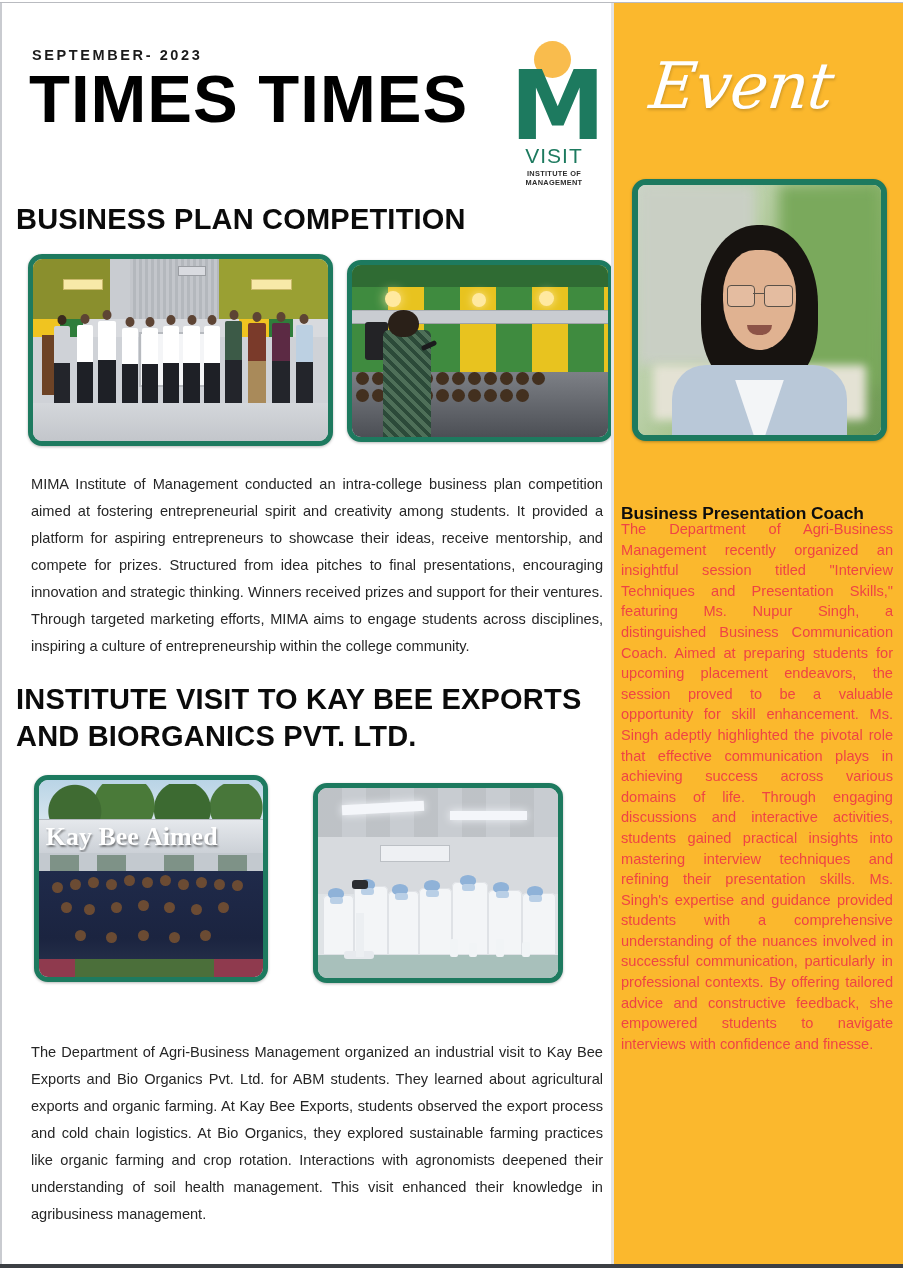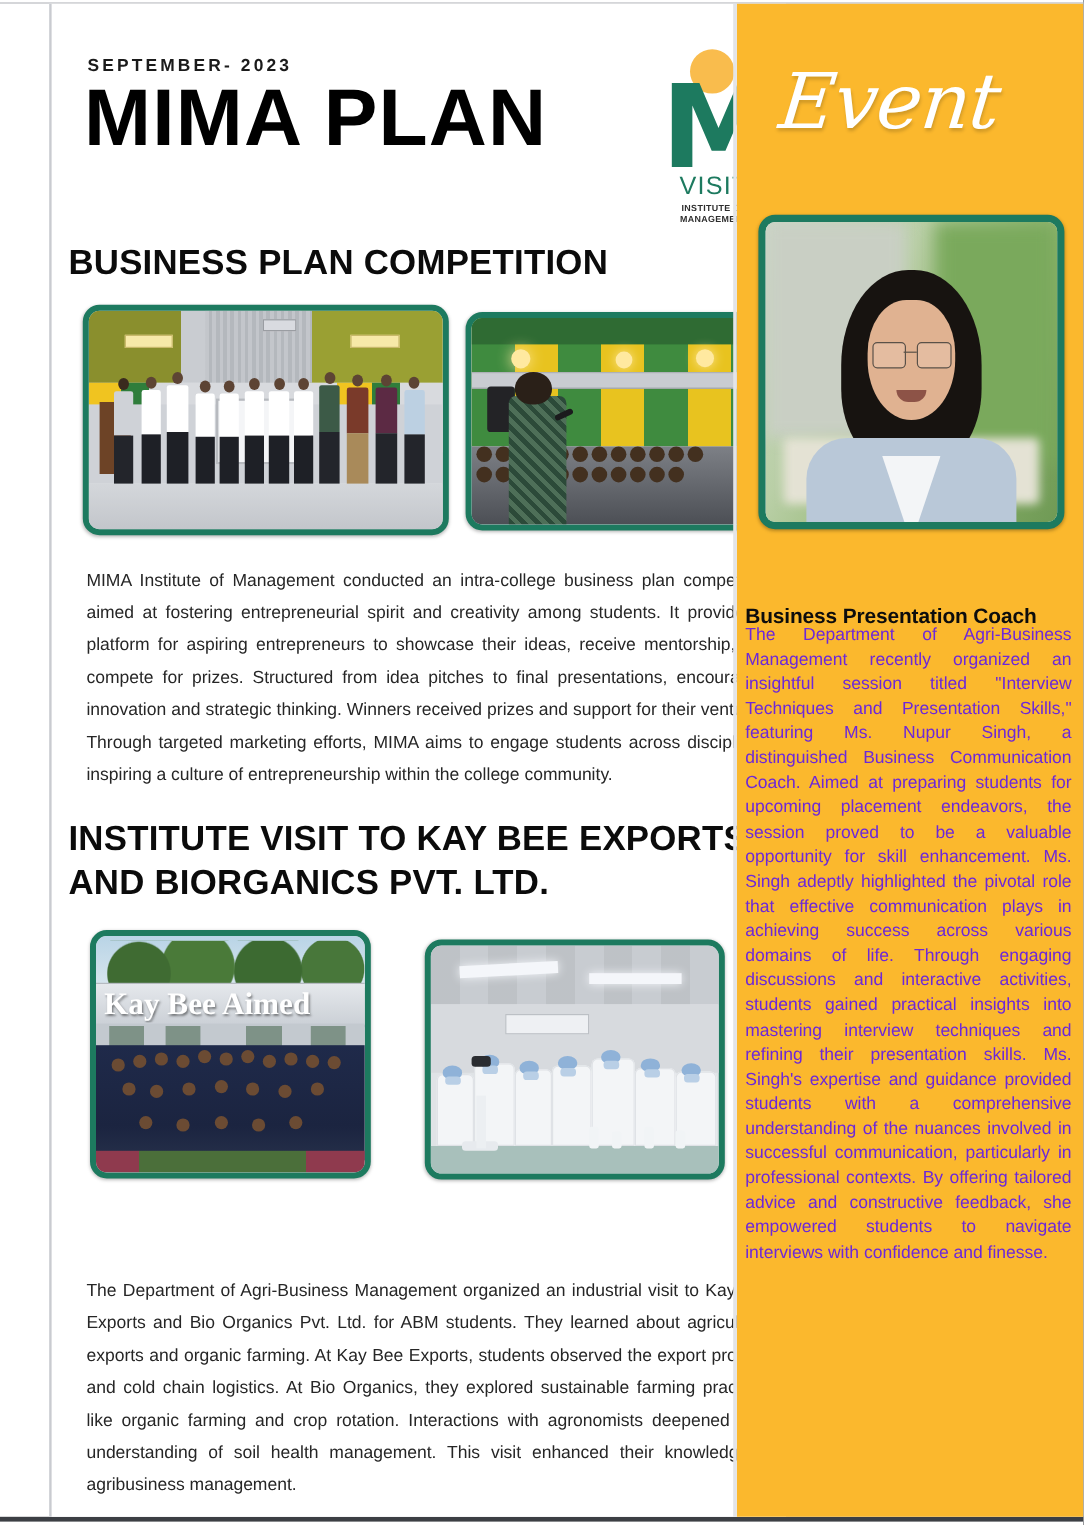--- a/index.html
+++ b/index.html
@@ -29,21 +29,20 @@
     overflow: hidden;
   }
   .left-col {
     position: absolute;
     left: 0; top: 0;
     width: 614px;
     height: 1262px;
     background: #ffffff;
     border-left: 2px solid #c9cbd0;
     box-sizing: border-box;
-    margin-left: 41px;
   }
   .right-col {
     position: absolute;
     left: 614px; top: 0;
     width: 289px;
     height: 1262px;
     background: #FBB82D;
     box-sizing: border-box;
   }
   .col-divider {
@@ -143,21 +142,21 @@
   
   .article-text {
     position: absolute;
     font-size: 14.6px;
     line-height: 27px;
     color: #262626;
     text-align: justify;
     text-justify: inter-word;
   }
   #article-bpc { left: 29px; top: 468px; width: 572px; }
-  #article-visit { left: 29px; top: 1060px; width: 572px; }
+  #article-visit { left: 29px; top: 1036px; width: 572px; }
 
   
   .photo {
     position: absolute;
     border: 5px solid #1D7A5F;
     border-radius: 14px;
     overflow: hidden;
     background: #dfe3e6;
     box-sizing: border-box;
     box-shadow: 0 1px 3px rgba(0,0,0,.28);
@@ -328,35 +327,35 @@
     color: #0d0d0d;
     letter-spacing: -.1px;
     white-space: nowrap;
   }
   .event-body {
     position: absolute;
     left: 621px; top: 516px;
     width: 272px;
     font-size: 14.6px;
     line-height: 20.6px;
-    color: #6d28d9;
+    color: #ef4444;
     text-align: justify;
     text-justify: inter-word;
   }
 </style>
 </head>
 <body>
 
 <div id="page">
   <div id="sheet">
 
     <div class="left-col">
 
       <div class="issue-date">SEPTEMBER- 2023</div>
-      <div class="masthead-title">MIMA PLAN</div>
+      <div class="masthead-title">TIMES TIMES</div>
 
       <div class="logo">
         <div class="logo-dot"></div>
         <div class="logo-m">M</div>
         <div class="logo-name">VISIT</div>
         <div class="logo-tag">INSTITUTE OF MANAGEMENT</div>
       </div>
 
       <div class="section-heading" id="heading-bpc">BUSINESS PLAN COMPETITION</div>
 

